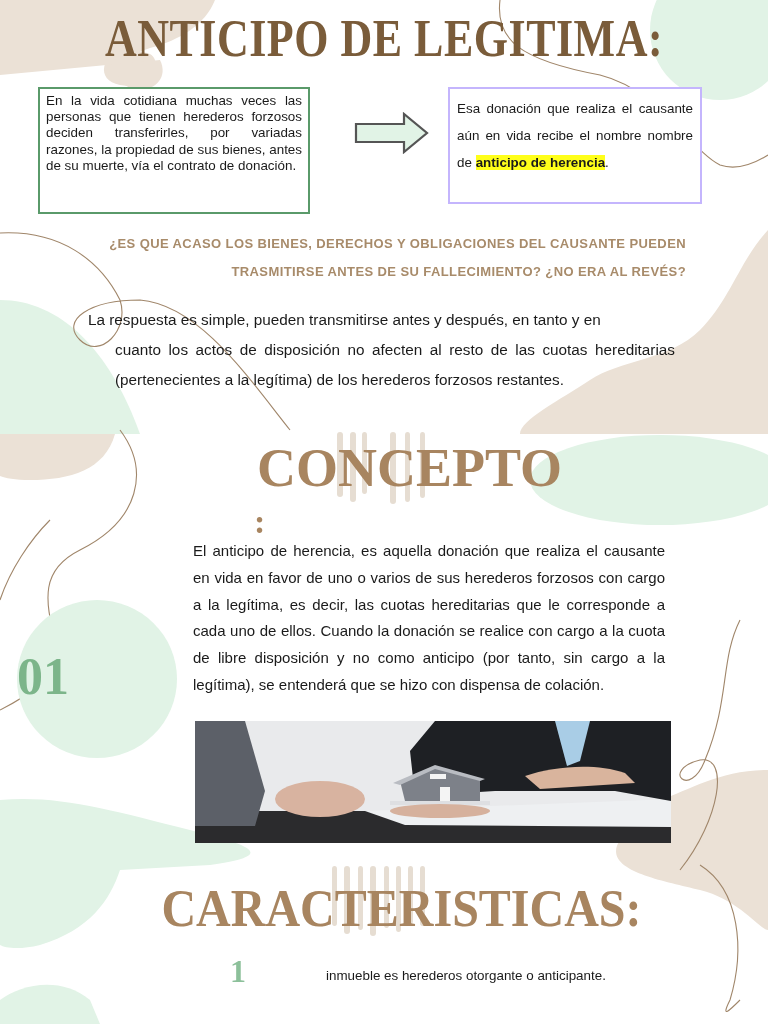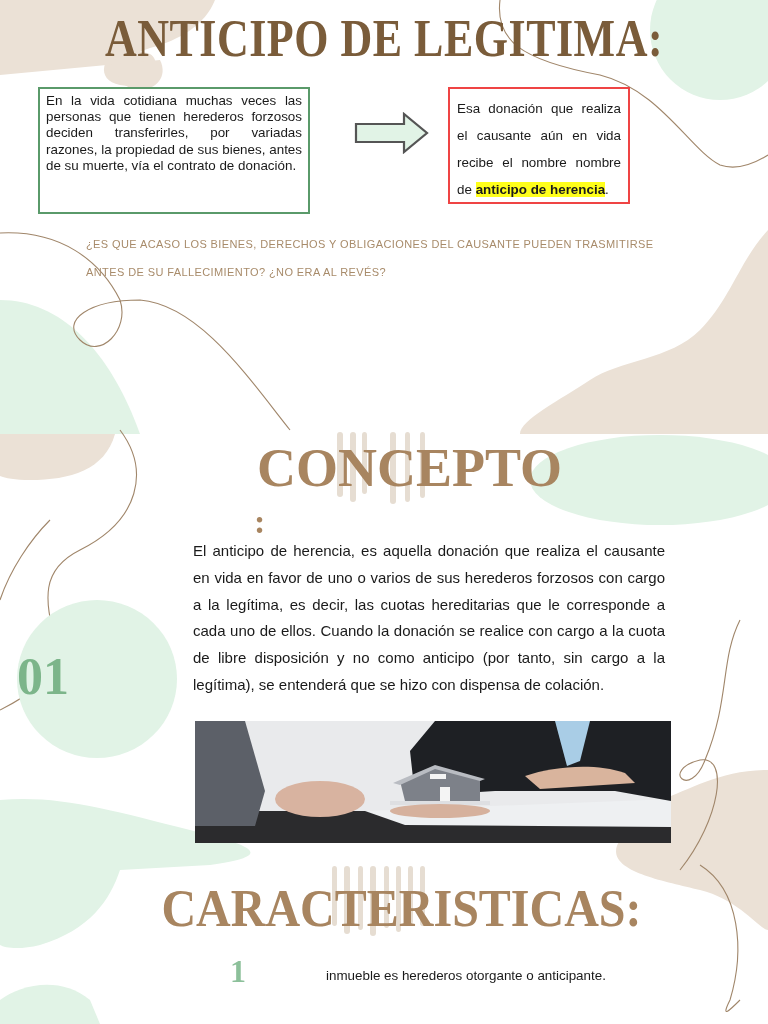--- a/index.html
+++ b/index.html
@@ -3,23 +3,23 @@
 <meta charset="utf-8">
 <style>
   html, body { margin:0; padding:0; }
   body { width:768px; height:1024px; position:relative; overflow:hidden; background:#ffffff; font-family:"Liberation Sans", sans-serif; }
   .bg { position:absolute; left:0; top:0; width:768px; height:1024px; z-index:0; }
   .layer { position:absolute; z-index:2; }
   .title-serif { font-family:"Liberation Serif", "DejaVu Serif", serif; font-weight:bold; }
   #main-title { left:0; top:8px; width:768px; text-align:center; font-size:44px; color:#7a5c3a; letter-spacing:0.5px; transform:scaleY(1.2); transform-origin:top center; }
   #intro-box { left:38px; top:87px; width:272px; height:127px; border:2px solid #5a9a6a; background:#fff; padding:4px 6px; box-sizing:border-box; font-size:13.4px; line-height:16.2px; color:#1a1a1a; text-align:justify; }
   #arrow { left:354px; top:112px; width:76px; height:42px; }
-  #donation-box { left:448px; top:87px; width:182px; height:117px; border:2px solid #ef4444; background:#fff; padding:6px 7px; box-sizing:border-box; font-size:13.4px; line-height:27px; color:#1a1a1a; text-align:justify; }
+  #donation-box { left:448px; top:87px; width:254px; height:117px; border:2px solid #c4b5fd; background:#fff; padding:6px 7px; box-sizing:border-box; font-size:13.4px; line-height:27px; color:#1a1a1a; text-align:justify; }
   .hl { background:#ffff1a; font-weight:bold; }
-  #question { left:86px; top:230px; width:600px; font-size:11px; font-weight:normal; color:#a88b6a; line-height:28px; letter-spacing:0.4px; }
+  #question { left:86px; top:230px; width:600px; font-size:13px; font-weight:bold; color:#a88b6a; line-height:28px; letter-spacing:0.4px;text-align:right; }
   #answer { left:88px; top:305px; width:587px; font-size:15.3px; line-height:30px; color:#1a1a1a; text-align:justify; }
   #answer .first { display:block; text-align:left; }
   #answer .rest { display:block; padding-left:27px; }
   #concepto-title { left:257px; top:425px; font-size:54px; color:#a88560;margin-top:12px; }
   #concepto-colon { left:254px; top:503px; font-size:34px; color:#a88560; }
   #concept-text { left:193px; top:538px; width:472px; font-size:15px; line-height:26.8px; color:#1a1a1a; text-align:justify; }
   #num-circle { left:17px; top:600px; width:160px; height:158px; border-radius:50%; background:#e1f3e6; }
   #num-01 { left:17px; top:636px; width:160px; text-align:left; font-size:52px; color:#7cb58a; line-height:82px; }
   #photo { left:195px; top:721px; width:476px; height:122px; overflow:hidden; }
   #carac-title { left:0; top:878px; width:768px; text-align:center; font-size:48px; color:#a88560; transform:scaleY(1.1); transform-origin:top center; padding-left:35px; box-sizing:border-box; }
@@ -90,20 +90,22 @@
   <path d="M2,12 L50,12 L50,2 L73,21 L50,40 L50,30 L2,30 Z" fill="#e1f3e6" stroke="#555" stroke-width="2.2" stroke-linejoin="miter"></path>
 </svg>
 
 <div id="donation-box" class="layer">
   <span>Esa donación que realiza el causante aún en vida recibe el nombre nombre de </span><span class="hl">anticipo de herencia</span><span>.</span>
 </div>
 
 <div id="question" class="layer">¿ES QUE ACASO LOS BIENES, DERECHOS Y OBLIGACIONES DEL CAUSANTE PUEDEN TRASMITIRSE ANTES DE SU FALLECIMIENTO? ¿NO ERA AL REVÉS?</div>
 
 <div id="answer" class="layer">
+  <span class="first">La respuesta es simple, pueden transmitirse antes y después, en tanto y en</span>
+  <span class="rest">cuanto los actos de disposición no afecten al resto de las cuotas hereditarias (pertenecientes a la legítima) de los herederos forzosos restantes.</span>
 </div>
 
 <div id="concepto-title" class="layer title-serif">CONCEPTO</div>
 <div id="concepto-colon" class="layer title-serif">:</div>
 
 <div id="num-circle" class="layer"></div>
 <div id="num-01" class="layer title-serif">01</div>
 
 <div id="concept-text" class="layer">El anticipo de herencia, es aquella donación que realiza el causante en vida en favor de uno o varios de sus herederos forzosos con cargo a la legítima, es decir, las cuotas hereditarias que le corresponde a cada uno de ellos. Cuando la donación se realice con cargo a la cuota de libre disposición y no como anticipo (por tanto, sin cargo a la legítima), se entenderá que se hizo con dispensa de colación.</div>
 

